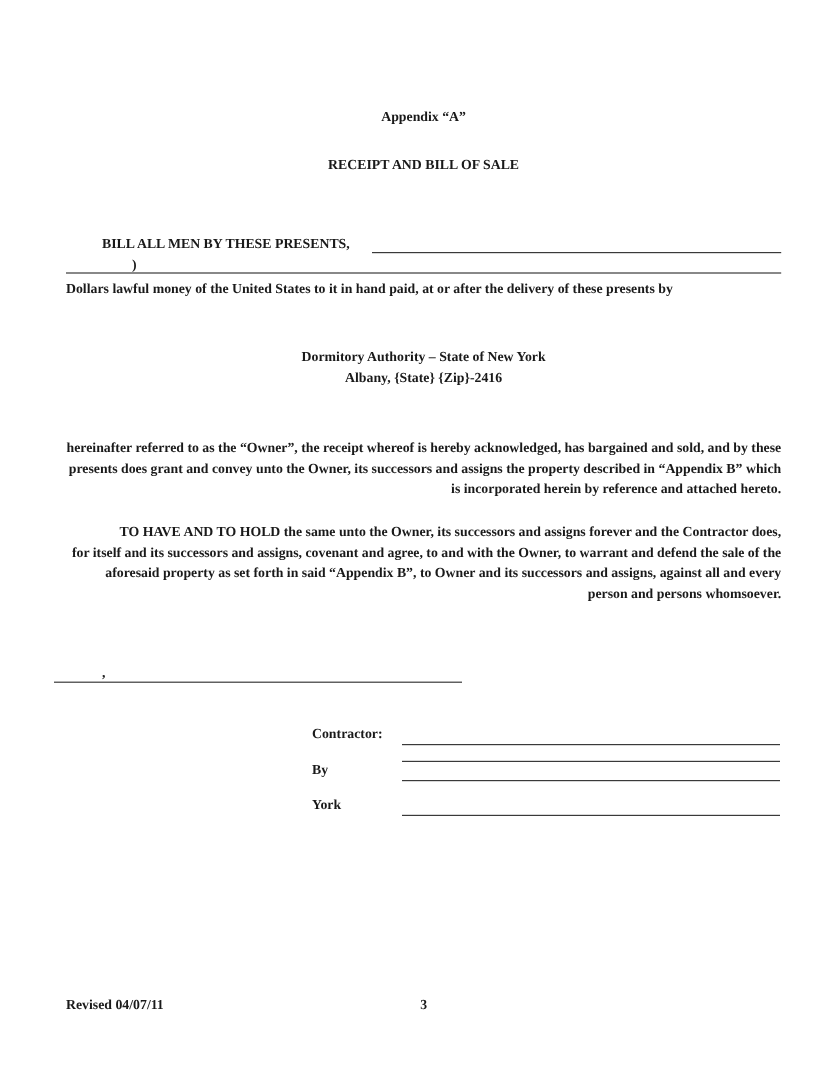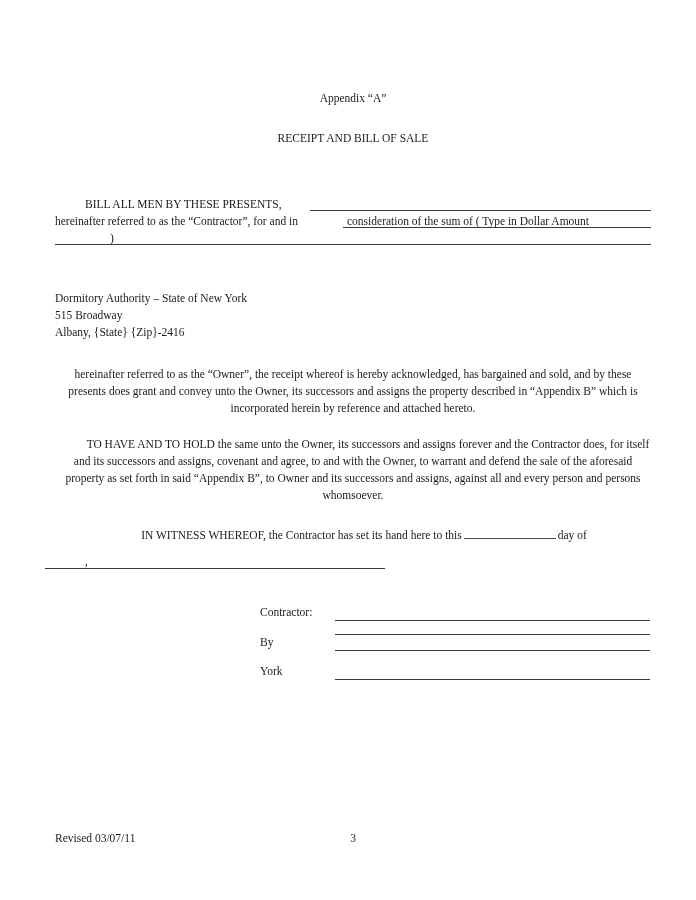--- a/index.html
+++ b/index.html
@@ -10,20 +10,21 @@
   body {
     font-family: "Liberation Serif", "DejaVu Serif", serif;
     color: #1a1a1a;
   }
   .page {
     position: relative;
     width: 696px;
     height: 900px;
     background: #ffffff;
     overflow: hidden;
+    font-weight: bold;
   }
   .doc {
     position: absolute;
     left: 55px;
     top: 0;
     width: 596px;
     height: 900px;
   }
 
   
@@ -33,21 +34,21 @@
     line-height: 1.25;
   }
   .heading-appendix { position: absolute; top: 91px;  left: 0; right: 0; }
   .heading-title    { position: absolute; top: 131px; left: 0; right: 0; text-align: center; }
 
   
   .para {
     position: absolute;
     font-size: 11.5px;
     line-height: 1.47;
-    text-align: center;
+    text-align: right;
   }
   .indent { text-indent: 30px; }
 
   
   .formblock {
     position: absolute;
     top: 196px;
     left: 0;
     width: 596px;
     font-size: 11.5px;
@@ -64,21 +65,21 @@
     height: 0;
   }
   .ftext { position: absolute; white-space: pre; }
 
   
   .address {
     position: absolute;
     top: 290px;
     left: 0;
     right: 0;
-    text-align: left;
+    text-align: center;
     font-size: 11.5px;
     line-height: 1.48;
   }
 
   
   .blank-inline {
     display: inline-block;
     width: 92px;
     border-bottom: 1px solid #4a4a4a;
     height: 11px;
@@ -148,64 +149,58 @@
     <div class="heading heading-title">RECEIPT AND BILL OF SALE</div>
 
     <div class="formblock">
 
       <div class="form-row">
         <span class="ftext" style="left:30px; top:0;">BILL ALL MEN BY THESE PRESENTS,</span>
         <span class="rule" style="left:255px; top:14px; width:341px;"></span>
       </div>
 
 
-      <div class="form-row">
-        <span class="ftext" style="left:0; top:0;">hereinafter referred to as the “Contractor”, for and in</span>
-        <span class="ftext" style="left:292px; top:0;">consideration of the sum of ( Type in Dollar Amount</span>
-        <span class="rule" style="left:288px; top:14px; width:308px;"></span>
-      </div>
 
       <div class="form-row">
         <span class="ftext" style="left:55px; top:0;">)</span>
         <span class="rule" style="left:0; top:14px; width:596px;"></span>
       </div>
 
+      <div class="form-row" style="height:20px;">
+        <span class="ftext" style="left:0; top:3px;">Dollars lawful money of the United States to it in hand paid, at or after the delivery of these presents by</span>
+      </div>
 
     </div>
 
     <div class="address">
       <div>Dormitory Authority – State of New York</div>
-      <div>515 Broadway</div>
       <div>Albany, {State}  {Zip}-2416</div>
     </div>
 
     <div class="para" style="top:366px; left:0; width:596px;">hereinafter referred to as the “Owner”,  the receipt whereof is hereby acknowledged, has bargained and sold, and by these presents does grant and convey unto the Owner, its successors and assigns the property described in “Appendix B” which is incorporated herein by reference and attached hereto.</div>
 
     <div class="para indent" style="top:436px; left:0; width:596px;">TO HAVE AND TO HOLD the same unto the Owner, its successors and assigns forever and the Contractor does, for itself and its successors and assigns, covenant and agree, to and with the Owner, to warrant and defend the sale of the aforesaid property as set forth in said “Appendix B”, to Owner and its successors and assigns, against all and every person and persons whomsoever.</div>
 
-    <div class="para" style="top:527px; left:0; width:596px;">
-      <span style="display:inline-block; width:22px;"></span><span>IN WITNESS WHEREOF, the Contractor has set its hand here to this</span><span class="blank-inline"></span><span>day of</span>
-    </div>
 
     <div class="dateline">
       <span class="comma">,</span>
       <span class="rule-long"></span>
     </div>
 
     <div class="sigblock">
       <span class="sig-label" style="top:4px;">Contractor:</span>
       <span class="sig-rule" style="top:18px;"></span>
 
       <span class="sig-label" style="top:34px;">By</span>
       <span class="sig-rule" style="top:32px;"></span>
       <span class="sig-rule" style="top:48px;"></span>
 
       <span class="sig-label" style="top:63px;">York</span>
       <span class="sig-rule" style="top:77px;"></span>
     </div>
 
     <div class="footer">
-      <span class="footer-left">Revised 03/07/11</span>
+      <span class="footer-left">Revised 04/07/11</span>
       <span class="footer-page">3</span>
     </div>
 
   </div>
 </div>
 
 </body></html>

